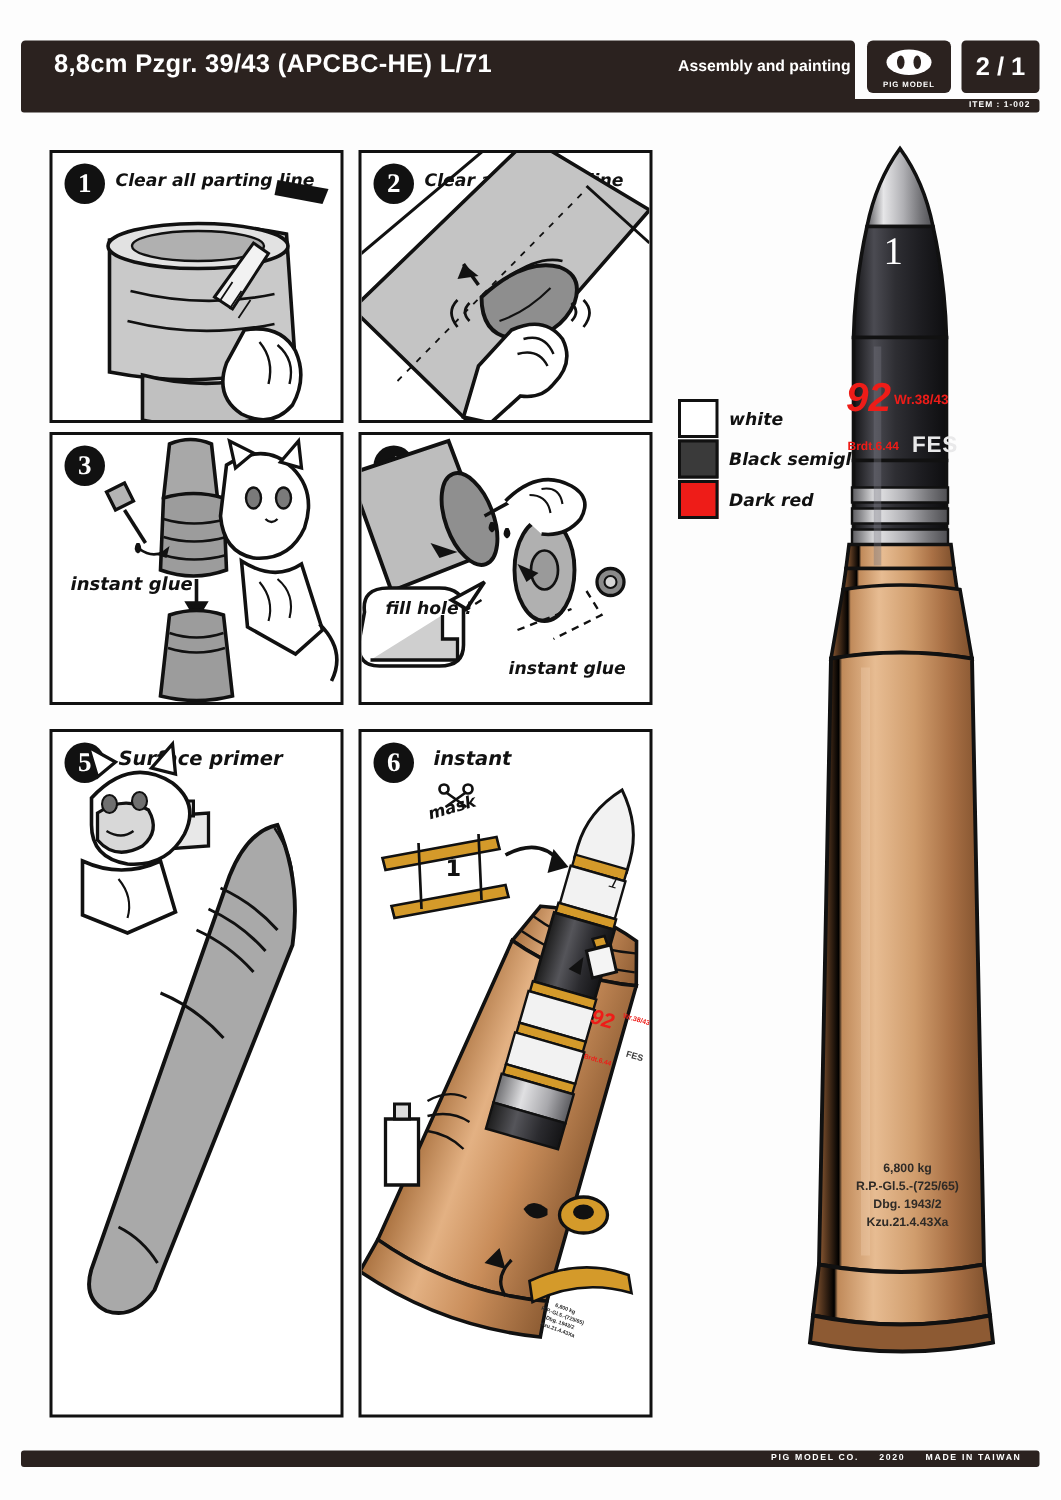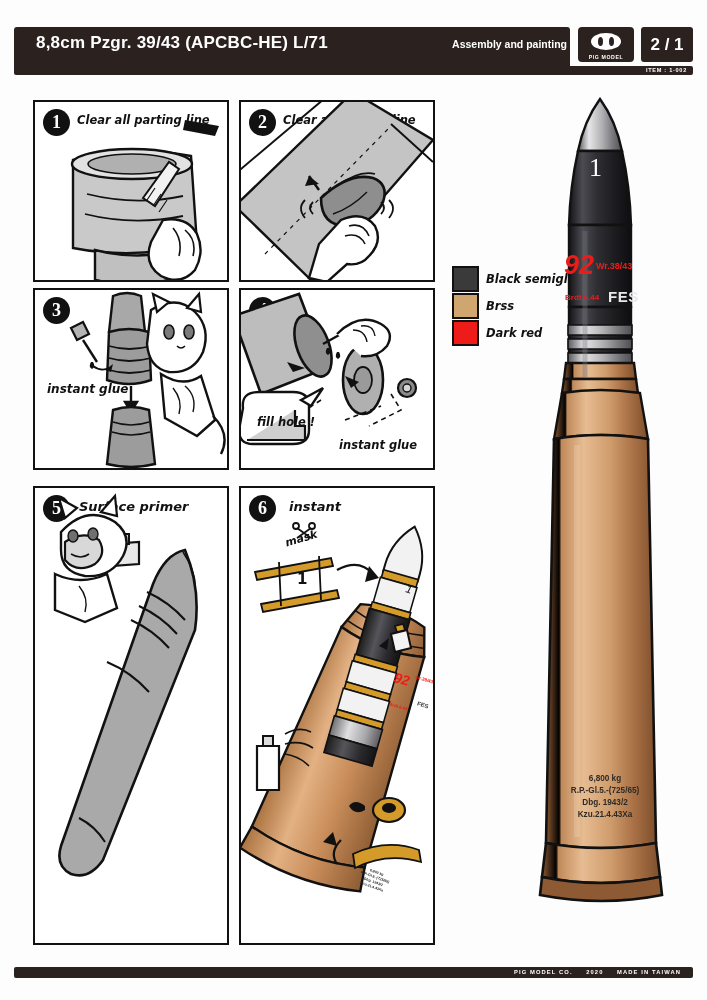--- a/index.html
+++ b/index.html
@@ -139,21 +139,21 @@
       <ellipse cx="154" cy="42" rx="5" ry="7" fill="#7a7a7a" stroke="#111" stroke-width="1.6"></ellipse>
       <path d="M142 56 q4 4 8 0" fill="none" stroke="#111" stroke-width="1.6"></path>
       <path d="M126 84 q22 14 40 2 l14 44 -18 16 -32 -18 z" fill="#fff" stroke="#111" stroke-width="2.4"></path>
       <path d="M150 96 q12 10 8 26 M138 98 q10 12 6 26" fill="none" stroke="#111" stroke-width="1.4"></path>
       <path d="M178 126 q18 18 8 38" fill="none" stroke="#111" stroke-width="2.4"></path>
     </svg>
   </div>
 
   <div class="panel" style="left:239px;top:288px;width:192px;height:178px;">
     <div class="num" style="left:8px;top:7px;width:27px;height:27px;font-size:18px;">4</div>
-    <div class="hand-txt" style="left:16px;top:125px;font-size:11.5px;z-index:3;">fill hole !</div>
+    <div class="hand-txt" style="left:16px;top:108px;font-size:11.5px;z-index:3;">fill hole !</div>
     <div class="hand-txt" style="left:98px;top:148px;font-size:11.5px;z-index:3;">instant glue</div>
     <svg width="192" height="178" style="position:absolute;left:0;top:0;">
       <path d="M-8 26 L58 4 L86 78 L20 104 z" fill="#bdbdbd" stroke="#111" stroke-width="2.6"></path>
       <ellipse cx="72" cy="56" rx="16" ry="32" transform="rotate(-20 72 56)" fill="#8f8f8f" stroke="#111" stroke-width="2.6"></ellipse>
       <path d="M64 78 l-18 -6 6 10 z" fill="#111"></path>
       <ellipse cx="122" cy="90" rx="20" ry="34" fill="#b0b0b0" stroke="#111" stroke-width="2.6"></ellipse>
       <ellipse cx="122" cy="90" rx="9" ry="13" fill="#9a9a9a" stroke="#111" stroke-width="1.8"></ellipse>
       <path d="M118 92 l-14 -6 6 12 z" fill="#111"></path>
       <ellipse cx="166" cy="98" rx="9" ry="9" fill="#8a8a8a" stroke="#111" stroke-width="2.2"></ellipse>
       <ellipse cx="166" cy="98" rx="4" ry="4" fill="#d6d6d6" stroke="#111" stroke-width="1.4"></ellipse>
@@ -284,26 +284,26 @@
                 font-size:3.6px;font-weight:bold;line-height:5px;text-align:center;">
       <div>6,800  kg</div>
       <div>R.P.-Gl.5.-(725/65)</div>
       <div>Dbg. 1943/2</div>
       <div>Kzu.21.4.43Xa</div>
     </div>
   </div>
 
   <div class="legend">
     <div class="lg-row">
+      <div class="sw" style="background:#ffffff;"></div>
+      <div class="lg-lbl">white</div>
+    </div>
+    <div class="lg-row">
       <div class="sw" style="background:#3a3a3a;"></div>
       <div class="lg-lbl">Black semigloss</div>
-    </div>
-    <div class="lg-row">
-      <div class="sw" style="background:#cfa570;"></div>
-      <div class="lg-lbl">Brss</div>
     </div>
     <div class="lg-row">
       <div class="sw" style="background:#ee1c18;"></div>
       <div class="lg-lbl">Dark red</div>
     </div>
   </div>
 
   <div class="bigshell">
     <svg width="150" height="840" style="position:absolute;left:0;top:0;">
       <defs>

